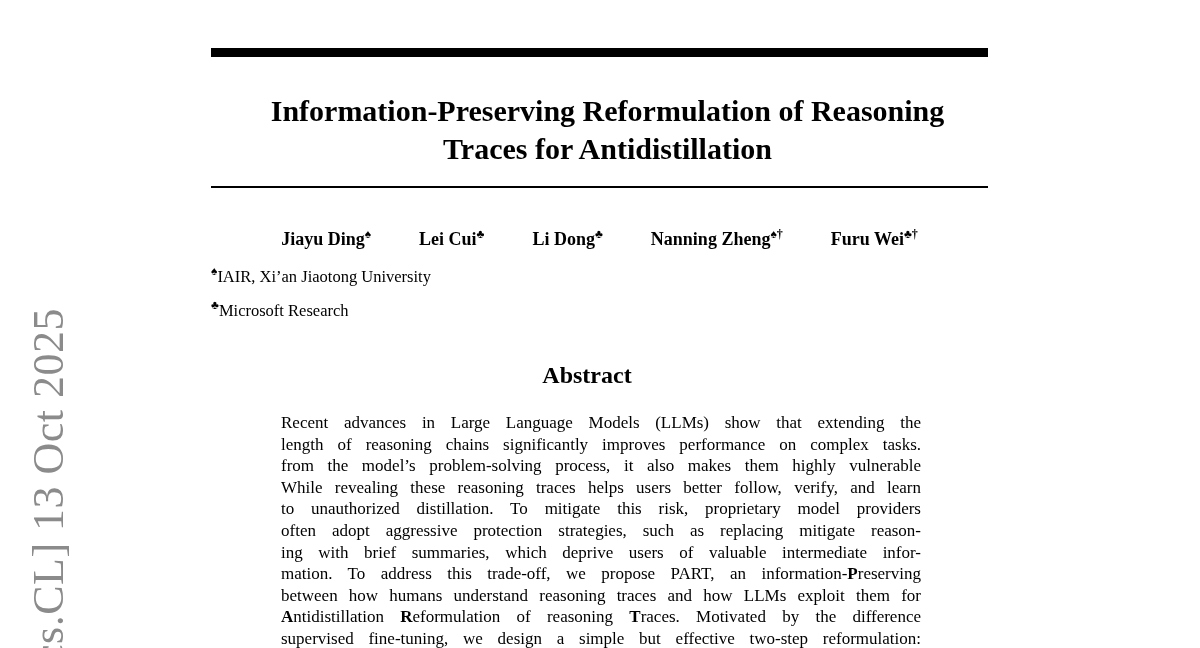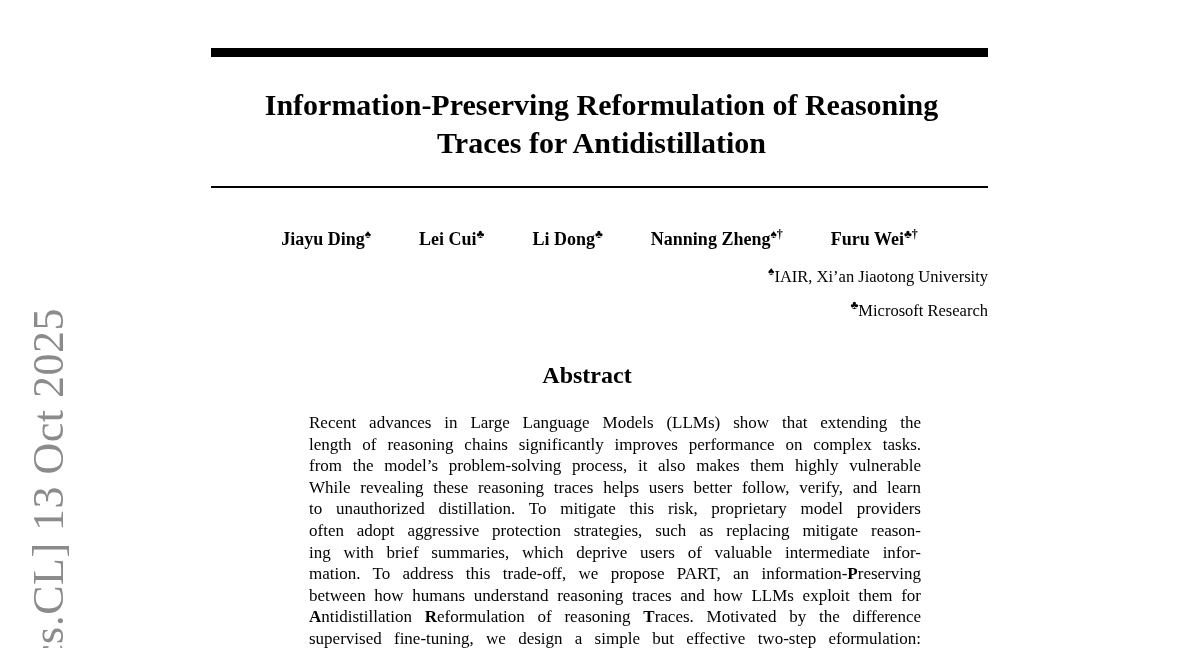--- a/index.html
+++ b/index.html
@@ -60,21 +60,21 @@
     font-size: 18px;
     white-space: nowrap;
   }
   .author { margin: 0 24px; }
   .author sup { font-size: 12px; }
 
   .affils {
     position: absolute;
     left: 211px; top: 257px;
     width: 777px;
-    text-align: right;
+    text-align: left;
     font-size: 16.5px;
     line-height: 29.5px;
   }
   .affil sup { font-size: 12px; }
 
   .abstract-heading {
     position: absolute;
     left: 267px; top: 362px;
     width: 640px;
     text-align: center;
@@ -85,34 +85,33 @@
   .abstract-body {
     position: absolute;
     left: 281px; top: 412px;
     width: 640px;
     font-size: 17px;
     line-height: 21.6px;
   }
   .abstract-line {
     text-align: justify;
     text-align-last: justify;
-    margin-left: 28px;
   }
   .abstract-line span.b { font-weight: bold; }
 </style>
 </head>
 <body>
 
 <div class="page">
 
   <div class="arxiv-stamp">cs.CL] 13 Oct 2025</div>
 
   <div class="top-bar"></div>
 
-  <h1 class="title-block" style="margin:2px;">
+  <h1 class="title-block" style="margin:8px;">
     <span class="title-line">Information-Preserving Reformulation of Reasoning</span>
     <span class="title-line">Traces for Antidistillation</span>
   </h1>
 
   <div class="title-rule"></div>
 
   <div class="authors">
     <span class="author"><span>Jiayu Ding</span><sup>♠</sup></span><span class="author"><span>Lei Cui</span><sup>♣</sup></span><span class="author"><span>Li Dong</span><sup>♣</sup></span><span class="author"><span>Nanning Zheng</span><sup>♠†</sup></span><span class="author"><span>Furu Wei</span><sup>♣†</sup></span>
   </div>
 
@@ -127,16 +126,16 @@
     <div class="abstract-line"><span>Recent advances in Large Language Models (LLMs) show that extending the</span></div>
     <div class="abstract-line"><span>length of reasoning chains significantly improves performance on complex tasks.</span></div>
     <div class="abstract-line"><span>from the model’s problem-solving process, it also makes them highly vulnerable</span></div>
     <div class="abstract-line"><span>While revealing these reasoning traces helps users better follow, verify, and learn</span></div>
     <div class="abstract-line"><span>to unauthorized distillation. To mitigate this risk, proprietary model providers</span></div>
     <div class="abstract-line"><span>often adopt aggressive protection strategies, such as replacing mitigate reason-</span></div>
     <div class="abstract-line"><span>ing with brief summaries, which deprive users of valuable intermediate infor-</span></div>
     <div class="abstract-line"><span>mation. To address this trade-off, we propose PART, an information-</span><span class="b">P</span><span>reserving</span></div>
     <div class="abstract-line"><span>between how humans understand reasoning traces and how LLMs exploit them for</span></div>
     <div class="abstract-line"><span class="b">A</span><span>ntidistillation </span><span class="b">R</span><span>eformulation of reasoning </span><span class="b">T</span><span>races. Motivated by the difference</span></div>
-    <div class="abstract-line"><span>supervised fine-tuning, we design a simple but effective two-step eformulation:</span></div>
+    <div class="abstract-line"><span>supervised fine-tuning, we design a simple but effective two-step reformulation:</span></div>
   </div>
 
 </div>
 
 </body></html>

